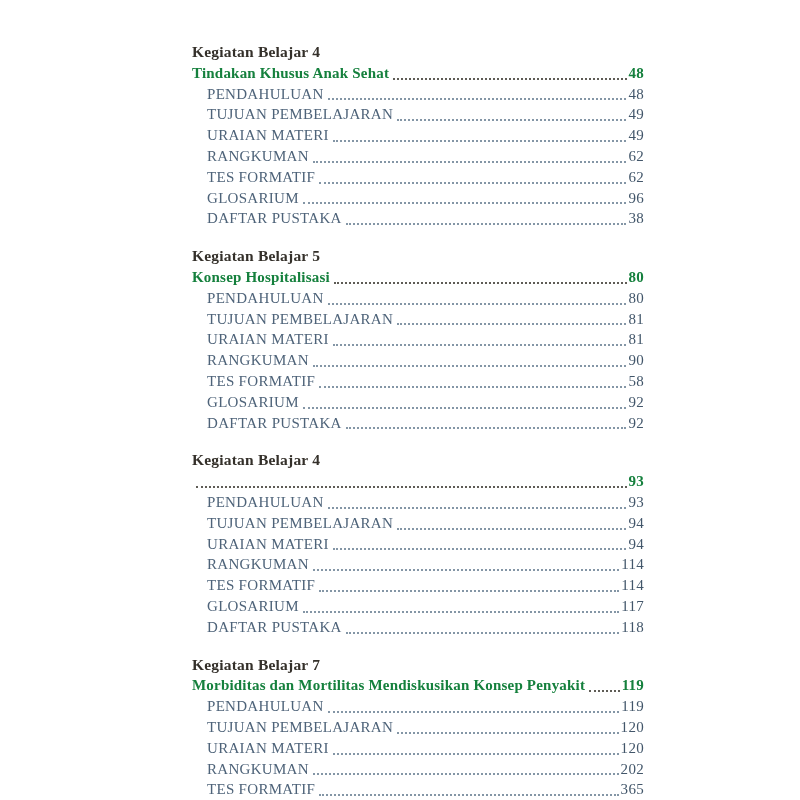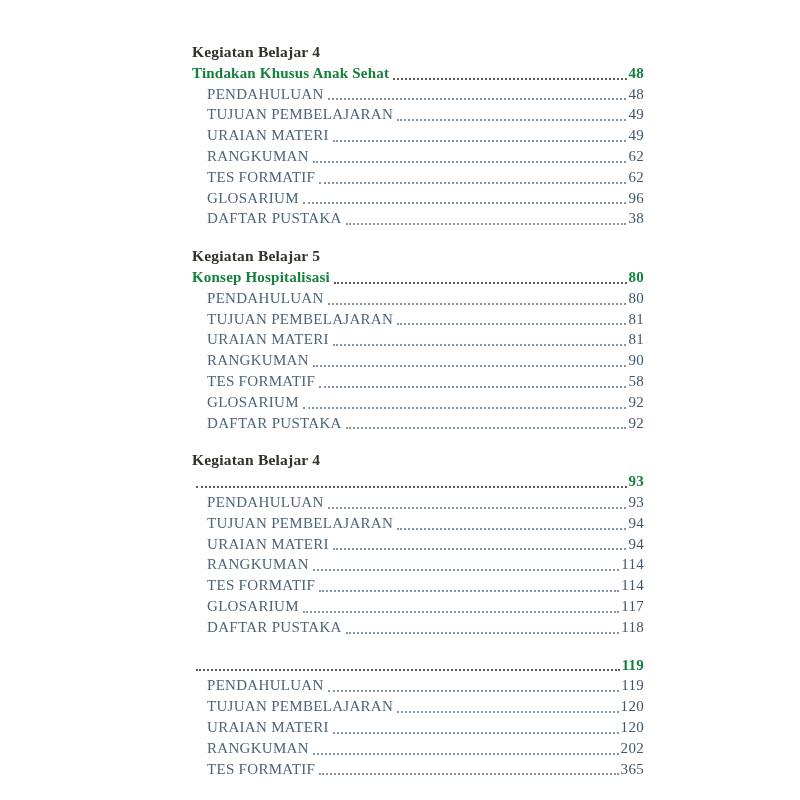--- a/index.html
+++ b/index.html
@@ -221,21 +221,23 @@
 
   <div class="row item-row">
     <span class="label">DAFTAR PUSTAKA</span>
     <span class="dots"></span>
     <span class="pagenum">118</span>
   </div>
 </div>
   </section>
 
   <section class="block">
-    <div class="row title-row">
+    <div class="heading">Kegiatan Belajar 7</div>
+    <div class="row title-row">
+      <span class="label">Morbiditas dan Mortilitas Mendiskusikan Konsep Penyakit</span>
       <span class="dots"></span>
       <span class="pagenum">119</span>
     </div>
     <div class="items">
   <div class="row item-row">
     <span class="label">PENDAHULUAN</span>
     <span class="dots"></span>
     <span class="pagenum">119</span>
   </div>
 

